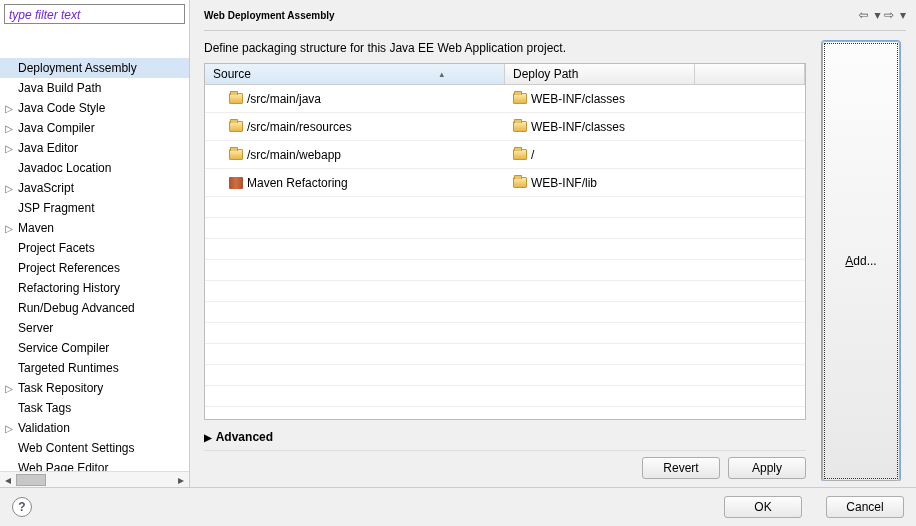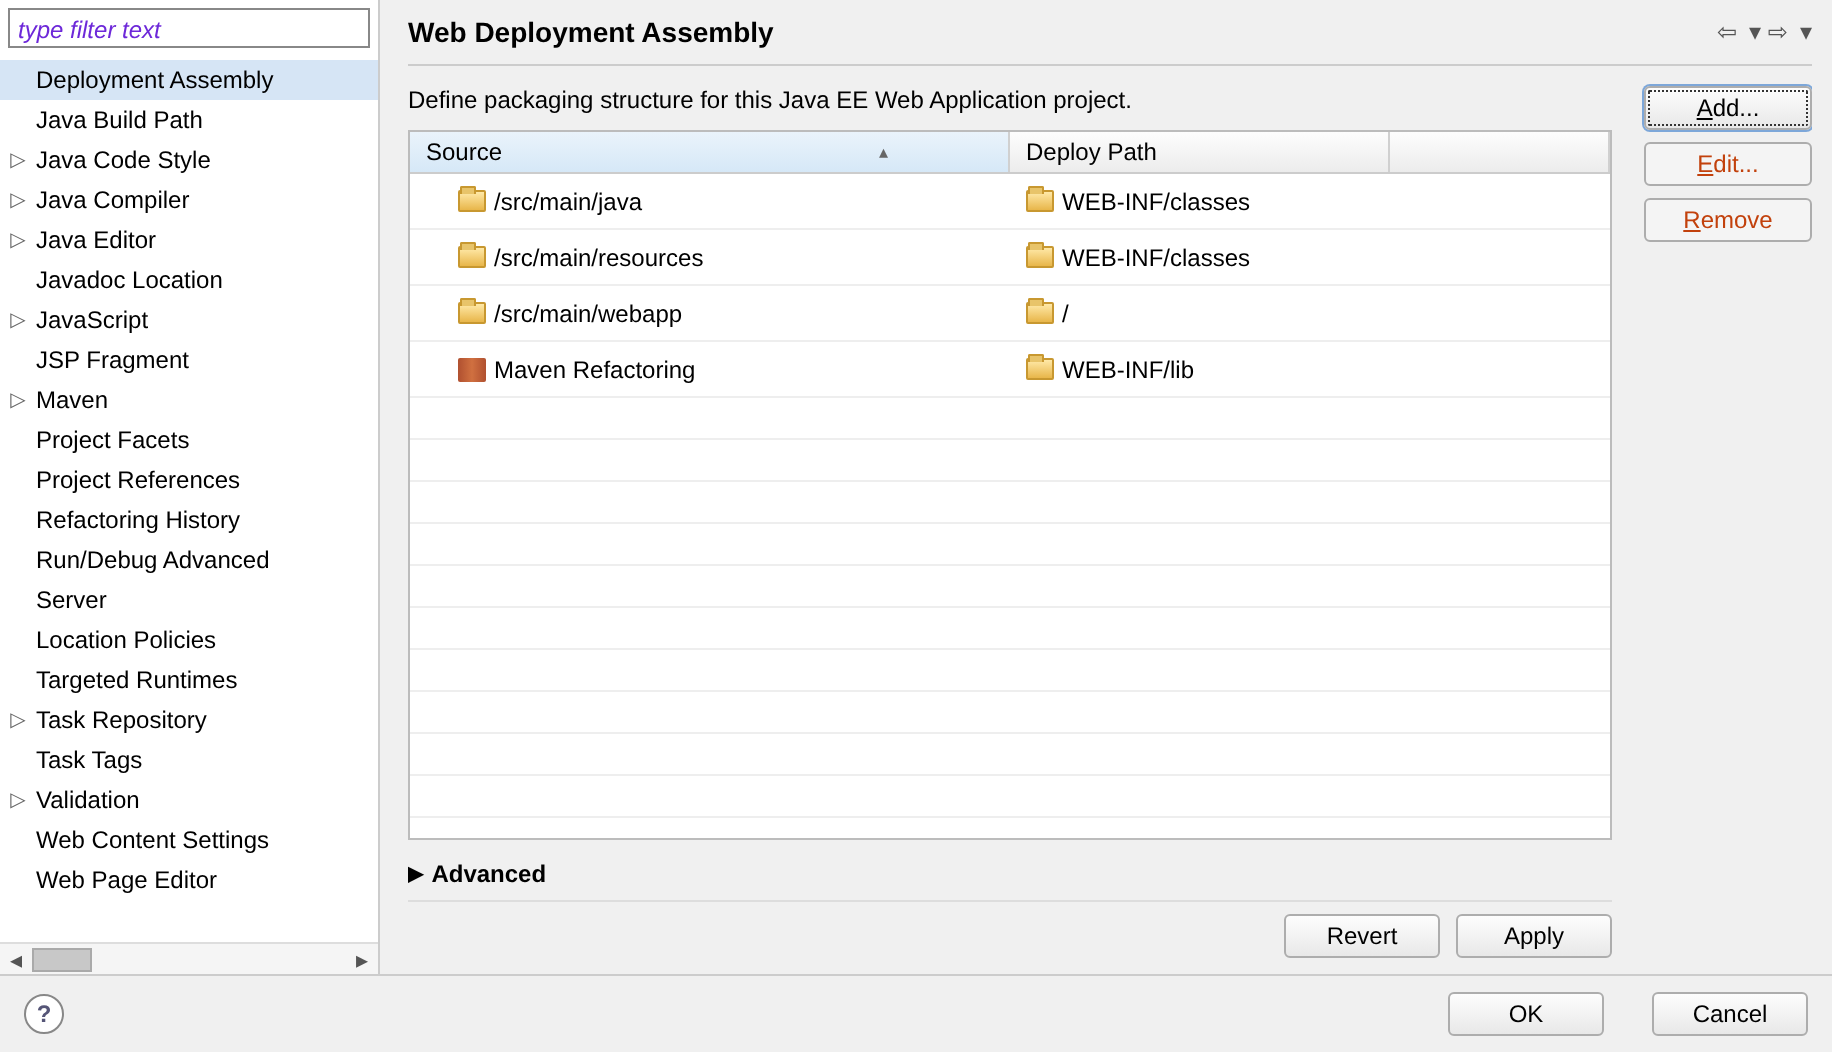--- a/index.html
+++ b/index.html
@@ -28,35 +28,35 @@
 .tree { flex: 1; overflow: hidden; background: #fff; padding-top: 2px; }
 .tree-item {
   padding: 2px 6px 2px 18px;
   white-space: nowrap;
   cursor: default;
   line-height: 17px;
   height: 20px;
   overflow: hidden;
   position: relative;
 }
-.tree-item.selected { background: #d6e5f5; }
+.tree-item.selected { background: #d6e5f5; margin-top: 28px; }
 .tree-item .tw {
   position: absolute; left: 4px; top: 2px; width: 10px; text-align: center;
   color: #666; font-size: 10px;
 }
 .sidebar-scroll {
   height: 16px; border-top: 1px solid #ddd; background: #f5f5f5;
   display: flex; align-items: center;
 }
 .sb-arrow { width: 16px; text-align: center; color: #555; }
 .sb-thumb { width: 30px; height: 12px; background: #c8c8c8; border: 1px solid #aaa; }
 
 .content { flex: 1; display: flex; flex-direction: column; padding: 8px 10px 6px 14px; background: #f0f0f0; }
 .header-row { display: flex; align-items: center; border-bottom: 1px solid #ccc; padding-bottom: 8px; }
-.header-title { font-size: 14px; font-weight: bold; flex: 1; }
+.header-title { font-size: 10px; font-weight: bold; flex: 1; }
 .nav-icons { color: #555; display: flex; gap: 6px; align-items: center; }
 .nav-icons span { cursor: pointer; }
 
 .content-body { display: flex; flex: 1; padding-top: 10px; gap: 16px; overflow: hidden; }
 .left-pane { flex: 1; display: flex; flex-direction: column; overflow: hidden; }
 .description { margin-bottom: 8px; }
 
 .table-wrap { border: 1px solid #bcbcbc; flex: 1; background: #fff; display: flex; flex-direction: column; overflow: hidden; }
 .table-header { display: flex; background: linear-gradient(#fdfdfd,#ececec); border-bottom: 1px solid #ccc; }
 .th { padding: 3px 8px; border-right: 1px solid #d0d0d0; font-weight: normal; position: relative; }
@@ -80,21 +80,21 @@
 }
 .lib-icon {
   width: 14px; height: 12px; background: linear-gradient(90deg,#b05030,#d07040,#b05030);
   border-radius: 1px; flex: none; position: relative;
 }
 .filler-row { height: 21px; border-bottom: 1px solid #eee; }
 
 .advanced { margin-top: 10px; display: flex; align-items: center; gap: 4px; font-weight: bold; cursor: pointer; }
 .adv-tw { font-size: 10px; }
 
-.side-buttons { width: 84px; display: flex; flex-direction: column; gap: 6px; padding-top: 0; }
+.side-buttons { width: 84px; display: flex; gap: 6px; padding-top: 0; }
 .btn {
   border: 1px solid #adadad; background: linear-gradient(#fdfdfd,#e8e8e8);
   padding: 3px 6px; font-size: 12px; text-align: center; border-radius: 3px;
   cursor: pointer; min-width: 78px;
 }
 .btn:focus, .btn.focused { outline: 1px dotted #333; outline-offset: -3px; box-shadow: 0 0 0 1px #7da7d9; }
 .btn.disabled { color: #c2410c; background: #f4f4f4; }
 .btn u { text-decoration: underline; }
 
 .footer-row1 { display: flex; justify-content: flex-end; gap: 8px; padding: 6px 0 2px; border-top: 1px solid #ddd; margin-top: 6px; }
@@ -122,21 +122,21 @@
           <div class="tree-item"><span class="tw">▷</span><span>Java Editor</span></div>
           <div class="tree-item"><span>Javadoc Location</span></div>
           <div class="tree-item"><span class="tw">▷</span><span>JavaScript</span></div>
           <div class="tree-item"><span>JSP Fragment</span></div>
           <div class="tree-item"><span class="tw">▷</span><span>Maven</span></div>
           <div class="tree-item"><span>Project Facets</span></div>
           <div class="tree-item"><span>Project References</span></div>
           <div class="tree-item"><span>Refactoring History</span></div>
           <div class="tree-item"><span>Run/Debug Advanced</span></div>
           <div class="tree-item"><span>Server</span></div>
-          <div class="tree-item"><span>Location Policies</span></div>
+          <div class="tree-item"><span>Service Compiler</span></div>
           <div class="tree-item"><span>Targeted Runtimes</span></div>
           <div class="tree-item"><span class="tw">▷</span><span>Task Repository</span></div>
           <div class="tree-item"><span>Task Tags</span></div>
           <div class="tree-item"><span class="tw">▷</span><span>Validation</span></div>
           <div class="tree-item"><span>Web Content Settings</span></div>
           <div class="tree-item"><span>Web Page Editor</span></div>
         </div>
       <div class="sidebar-scroll">
         <div class="sb-arrow">◂</div>
         <div class="sb-thumb"></div>

